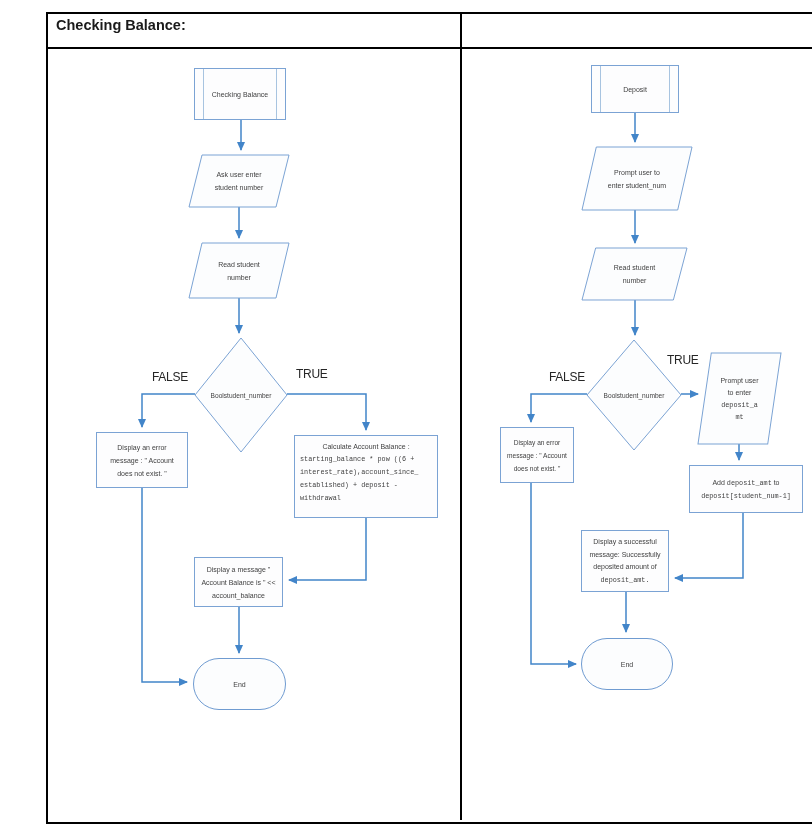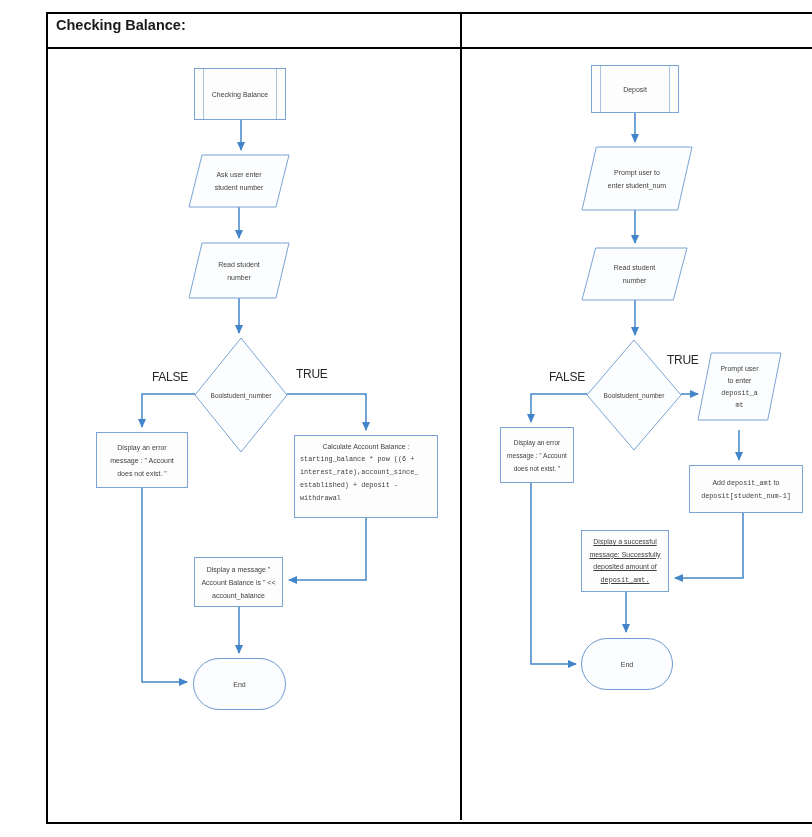--- a/index.html
+++ b/index.html
@@ -159,40 +159,40 @@
 
   <div class="branch-label" style="left:513px;top:370px;">FALSE</div>
   <div class="branch-label" style="left:631px;top:353px;">TRUE</div>
 
   <div class="node rect-node" style="left:464px;top:427px;width:74px;height:56px;">
     <span class="txt pre" style="font-size:6.6px;">Display an error
 message : " Account
 does not exist. "</span>
   </div>
 
-  <div class="node" style="left:662px;top:353px;width:83px;height:67px;">
+  <div class="node" style="left:662px;top:353px;width:83px;height:91px;">
     <svg class="shape-bg" viewBox="0 0 100 100" preserveAspectRatio="none">
       <polygon points="16,0 100,0 84,100 0,100"></polygon>
       </svg>
     <span class="txt" style="line-height:12px;">
       <span class="pre">Prompt user
 to enter</span>
       <span class="mono block pre">deposit_a
 mt</span>
     </span>
   </div>
 
   <div class="node rect-node" style="left:653px;top:465px;width:114px;height:48px;">
     <span class="txt">
       <span>Add </span><span class="mono">deposit_amt</span><span> to</span>
       <span class="mono block">deposit[student_num-1]</span>
     </span>
   </div>
 
-  <div class="node rect-node" style="left:545px;top:530px;width:88px;height:62px;text-decoration:underline;">
+  <div class="node rect-node" style="left:545px;top:530px;width:88px;height:62px;">
     <span class="txt" style="line-height:12.5px;">
       <span class="pre">Display a successful
 message: Successfully
 deposited amount of</span>
       <span class="mono block">deposit_amt.</span>
     </span>
   </div>
 
   <div class="node stadium" style="left:545px;top:638px;width:92px;height:52px;">
     <span class="txt">End</span>

